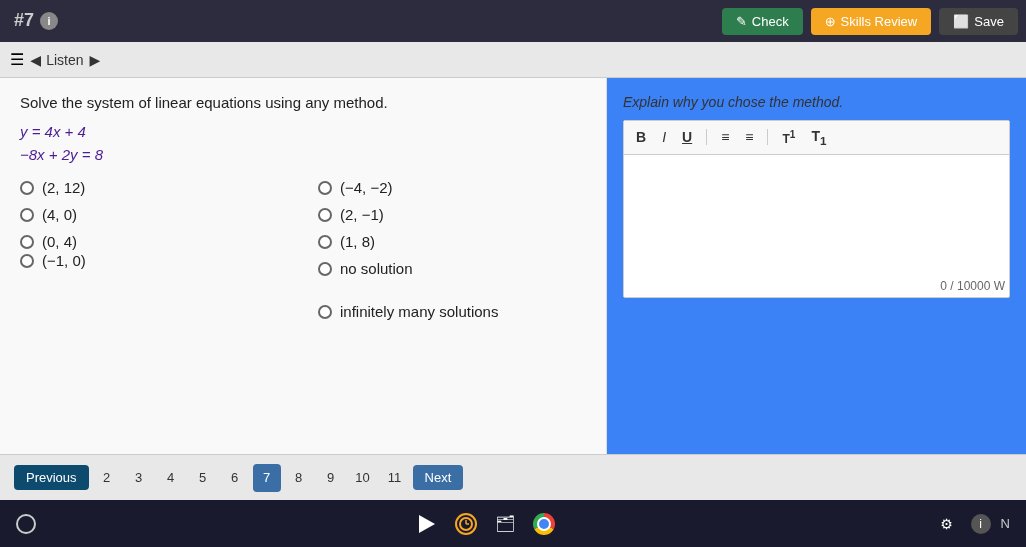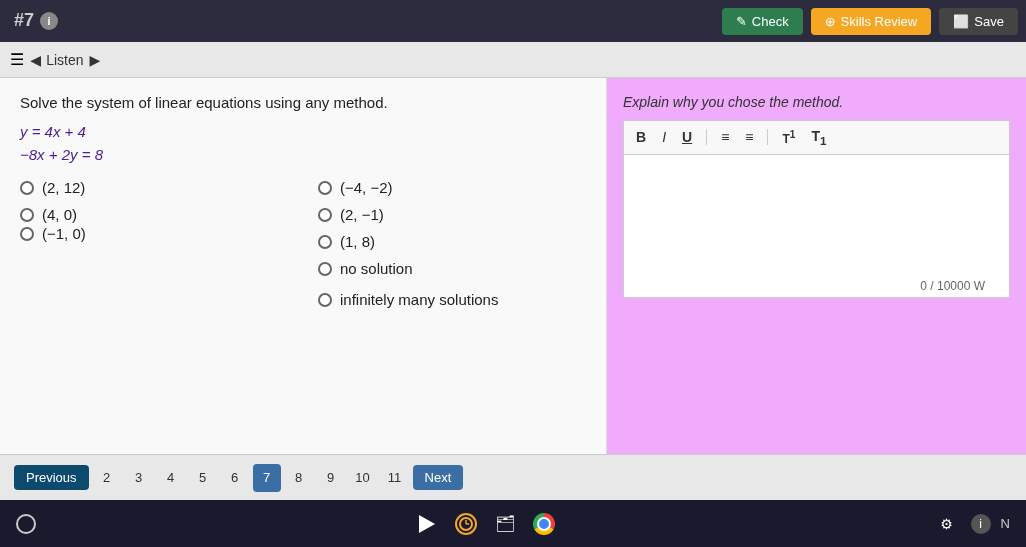--- a/index.html
+++ b/index.html
@@ -167,21 +167,21 @@
       border-radius: 50%;
       border: 2px solid #666;
       background: white;
       flex-shrink: 0;
     }
 
     
     .right-panel {
       width: 420px;
       padding: 16px;
-      background: #f0abfc;
+      background: #3b82f6;
       border-left: 1px solid #ddd;
     }
 
     .explain-label {
       font-size: 14px;
       font-style: italic;
       color: #333;
       margin-bottom: 10px;
     }
 
@@ -222,21 +222,21 @@
     .editor-body {
       height: 120px;
       padding: 8px;
       position: relative;
     }
 
     .word-count {
       text-align: right;
       font-size: 12px;
       color: #666;
-      padding: 4px 24px;
+      padding: 4px 4px;
     }
 
     
     .pagination-bar {
       height: 46px;
       background: #e8e8e8;
       display: flex;
       align-items: center;
       padding: 0 14px;
       gap: 4px;
@@ -419,20 +419,24 @@
 
         <div>
           <div class="option-item">
             <div class="radio-circle"></div>
             <span>(2, 12)</span>
           </div>
           <div class="option-item" style="margin-top:10px;">
             <div class="radio-circle"></div>
             <span>(4, 0)</span>
           </div>
+          <div class="option-item" style="margin-top:10px;">
+            <div class="radio-circle"></div>
+            <span>(0, 4)</span>
+          </div>
           <div class="option-item" style="margin-top:2px;">
             <div class="radio-circle"></div>
             <span>(−1, 0)</span>
           </div>
         </div>
 
         <div>
           <div class="option-item">
             <div class="radio-circle"></div>
             <span>(−4, −2)</span>
@@ -442,21 +446,21 @@
             <span>(2, −1)</span>
           </div>
           <div class="option-item" style="margin-top:10px;">
             <div class="radio-circle"></div>
             <span>(1, 8)</span>
           </div>
           <div class="option-item" style="margin-top:10px;">
             <div class="radio-circle"></div>
             <span>no solution</span>
           </div>
-          <div class="option-item" style="margin-top:14px;">
+          <div class="option-item" style="margin-top:26px;">
             <div class="radio-circle"></div>
             <span>infinitely many solutions</span>
           </div>
         </div>
       </div>
     </div>
 
     <div class="right-panel">
       <p class="explain-label">Explain why you chose the method.</p>
       <div class="text-editor">

